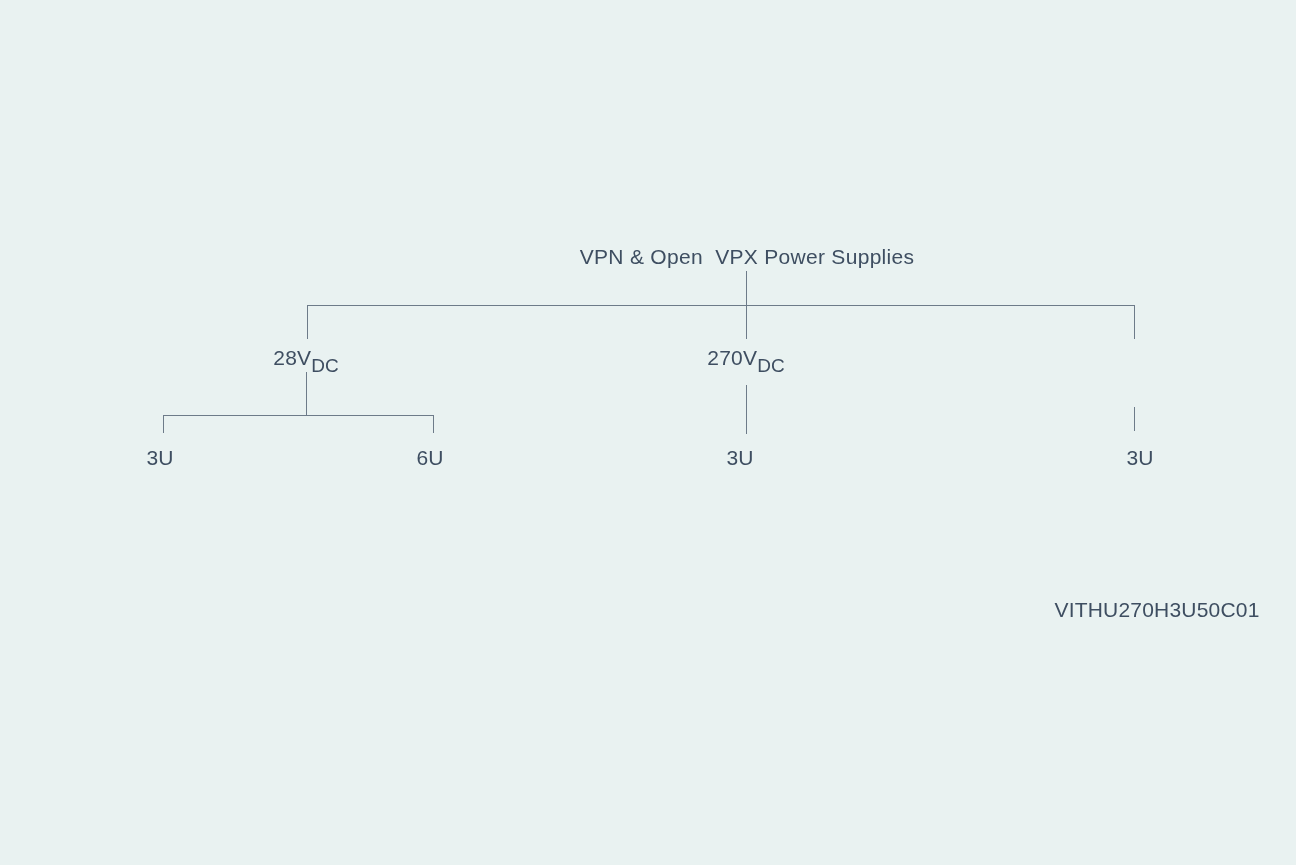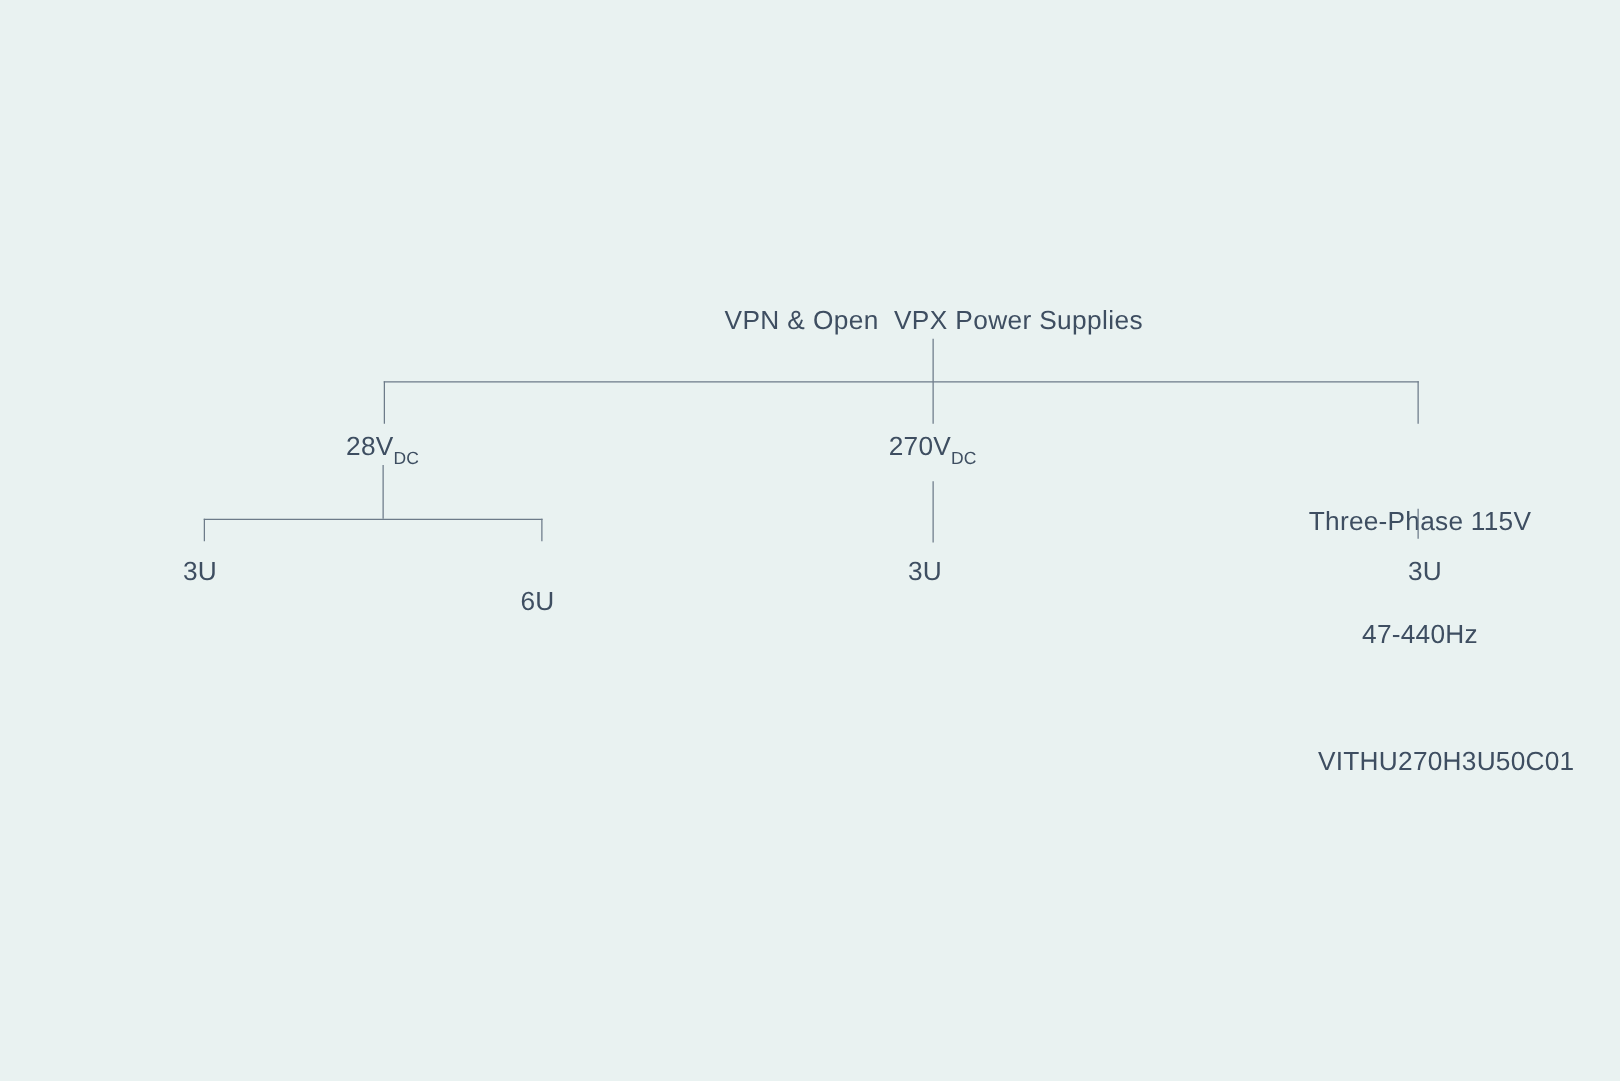--- a/index.html
+++ b/index.html
@@ -24,21 +24,21 @@
     position:absolute;
     transform:translateX(-50%);
     white-space:pre;
     font-size:21px;
     line-height:1.3;
     text-align:center;
     color:var(--text);
     letter-spacing:0.2px;
   }
   .node .sub{
-    font-size:14px;
+    font-size:19px;
     letter-spacing:0;
     vertical-align:-7px;
   }
   .title{
     font-size:21px;
     letter-spacing:0.3px;
   }
   .two-line{
     line-height:30px;
   }
@@ -61,34 +61,30 @@
   <div class="hline" style="left:307px; top:305px; width:828px"></div>
 
   <div class="vline" style="left:307px; top:305px; height:34px"></div>
   <div class="vline" style="left:746px; top:305px; height:34px"></div>
   <div class="vline" style="left:1134px; top:305px; height:34px"></div>
 
   <div class="node" style="left:306px; top:344px"><span>28V</span><span class="sub">DC</span></div>
 
   <div class="node" style="left:746px; top:344px"><span>270V</span><span class="sub">DC</span></div>
 
-  <div class="node two-line" style="left:1136px; top:343px">
-    <div>Three-Phase 115V</div>
-    <div>47-440Hz</div>
-  </div>
 
   <div class="vline" style="left:306px; top:372px; height:43px"></div>
   <div class="hline" style="left:163px; top:415px; width:271px"></div>
   <div class="vline" style="left:163px; top:415px; height:18px"></div>
   <div class="vline" style="left:433px; top:415px; height:18px"></div>
 
   <div class="vline" style="left:746px; top:385px; height:49px"></div>
 
   <div class="vline" style="left:1134px; top:407px; height:24px"></div>
 
   <div class="node" style="left:160px; top:444px">3U</div>
-  <div class="node" style="left:430px; top:468px">6U</div>
+  <div class="node" style="left:430px; top:444px">6U</div>
   <div class="node" style="left:740px; top:444px">3U</div>
   <div class="node" style="left:1140px; top:444px">3U</div>
 
   <div class="node" style="left:1157px; top:596px">VITHU270H3U50C01</div>
 
 </div>
 
 </body></html>

